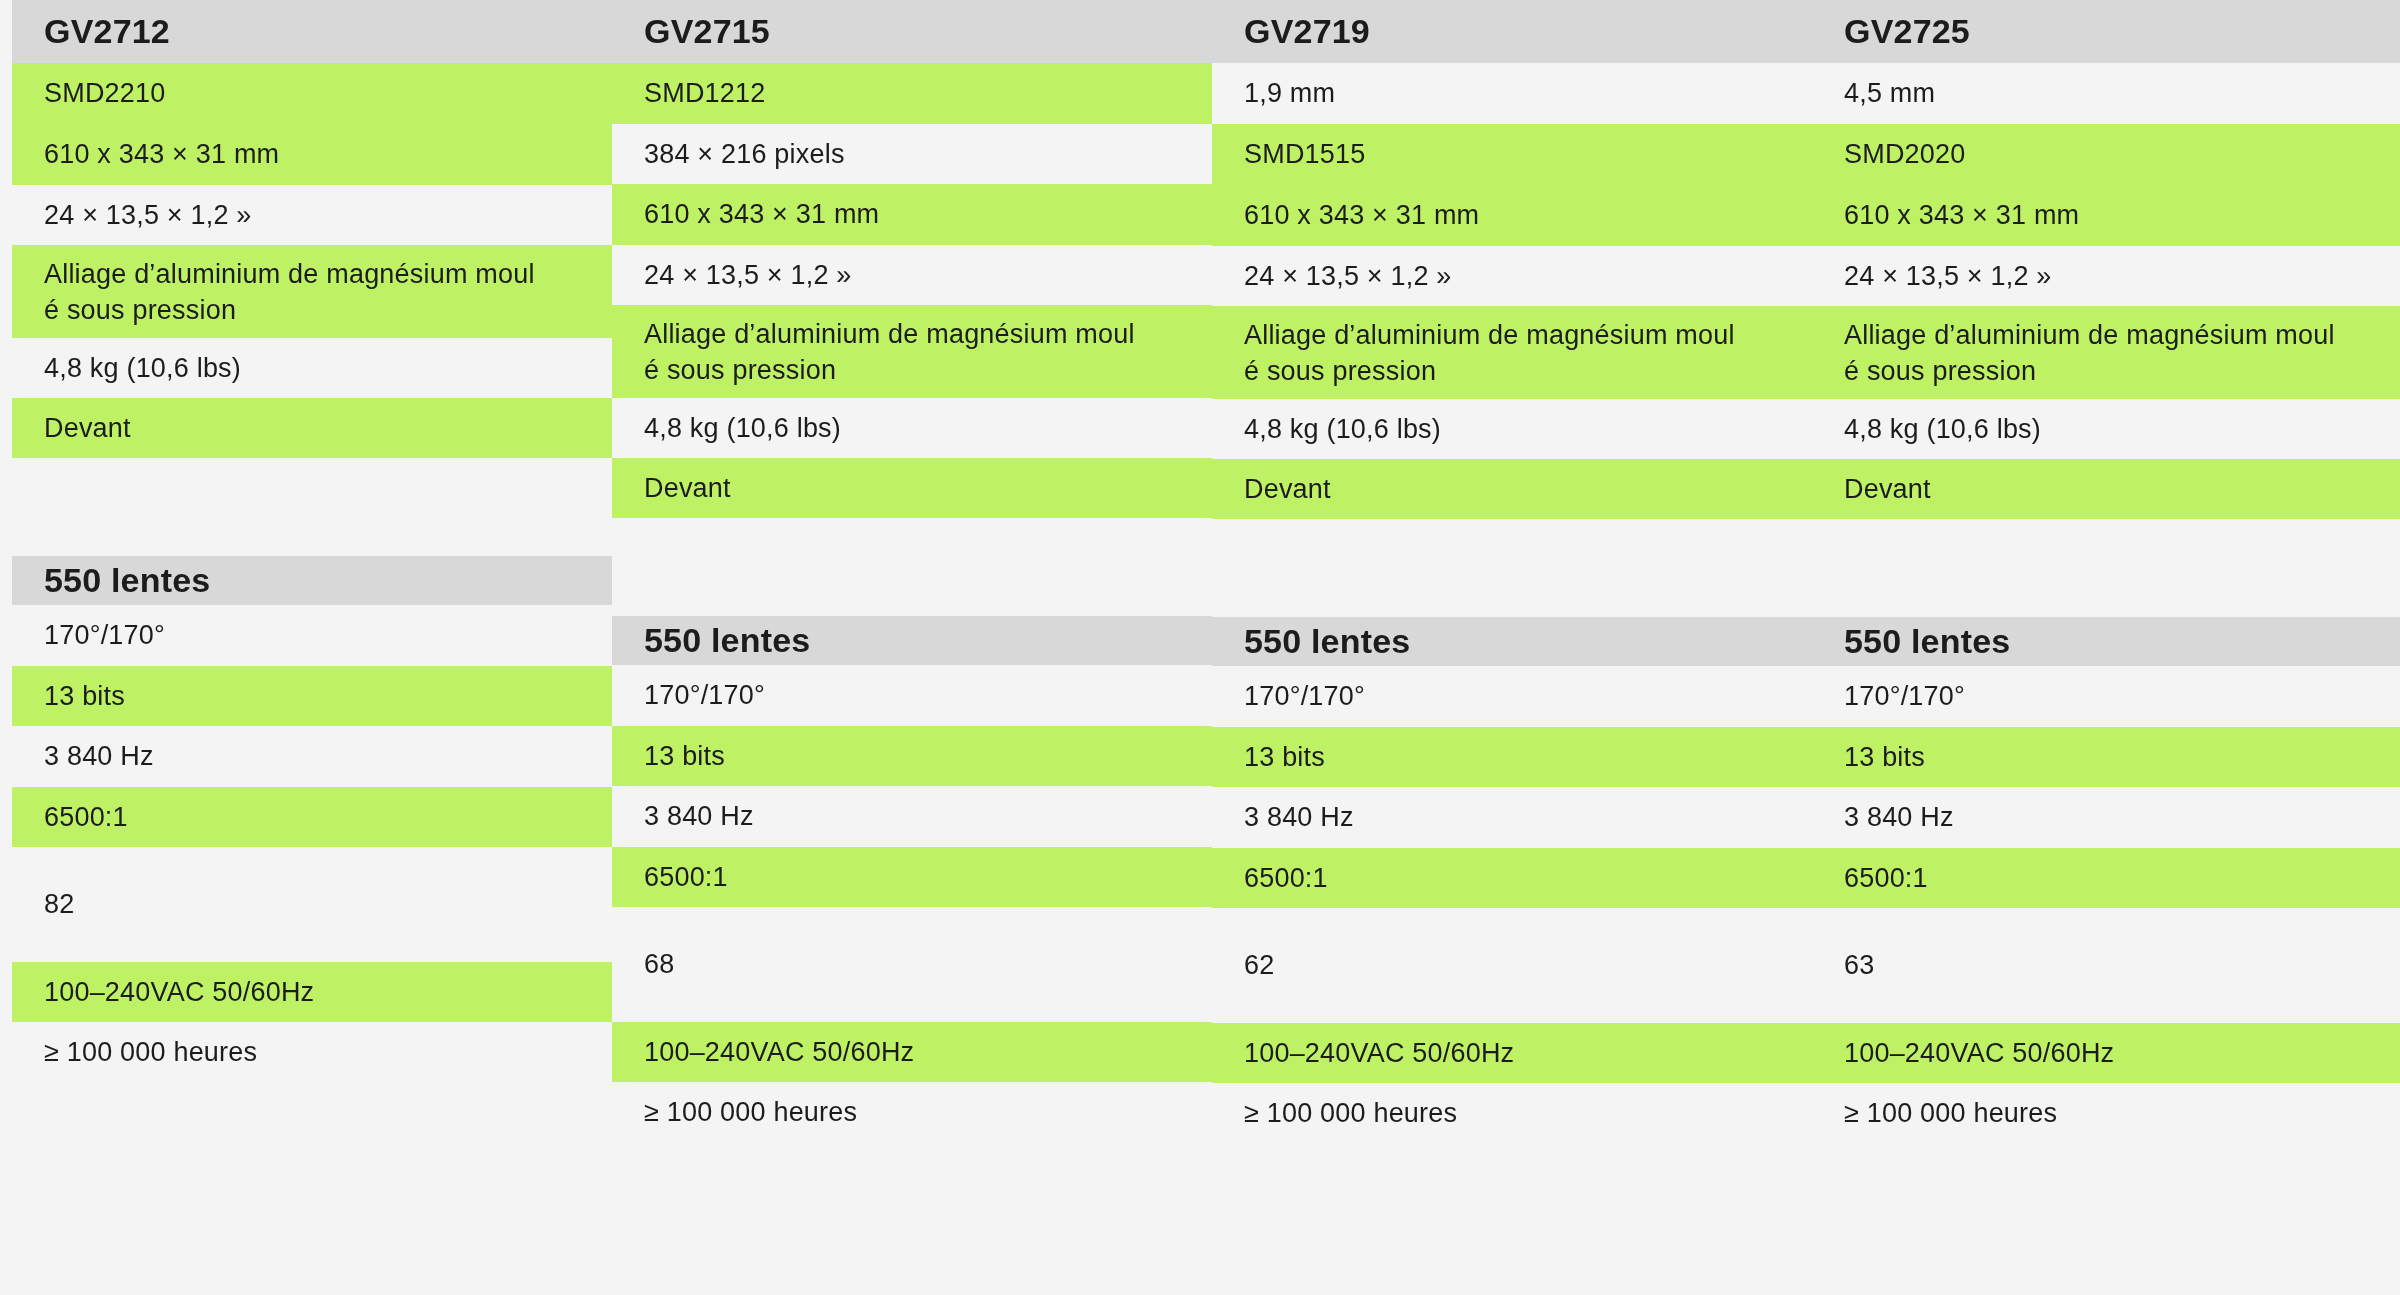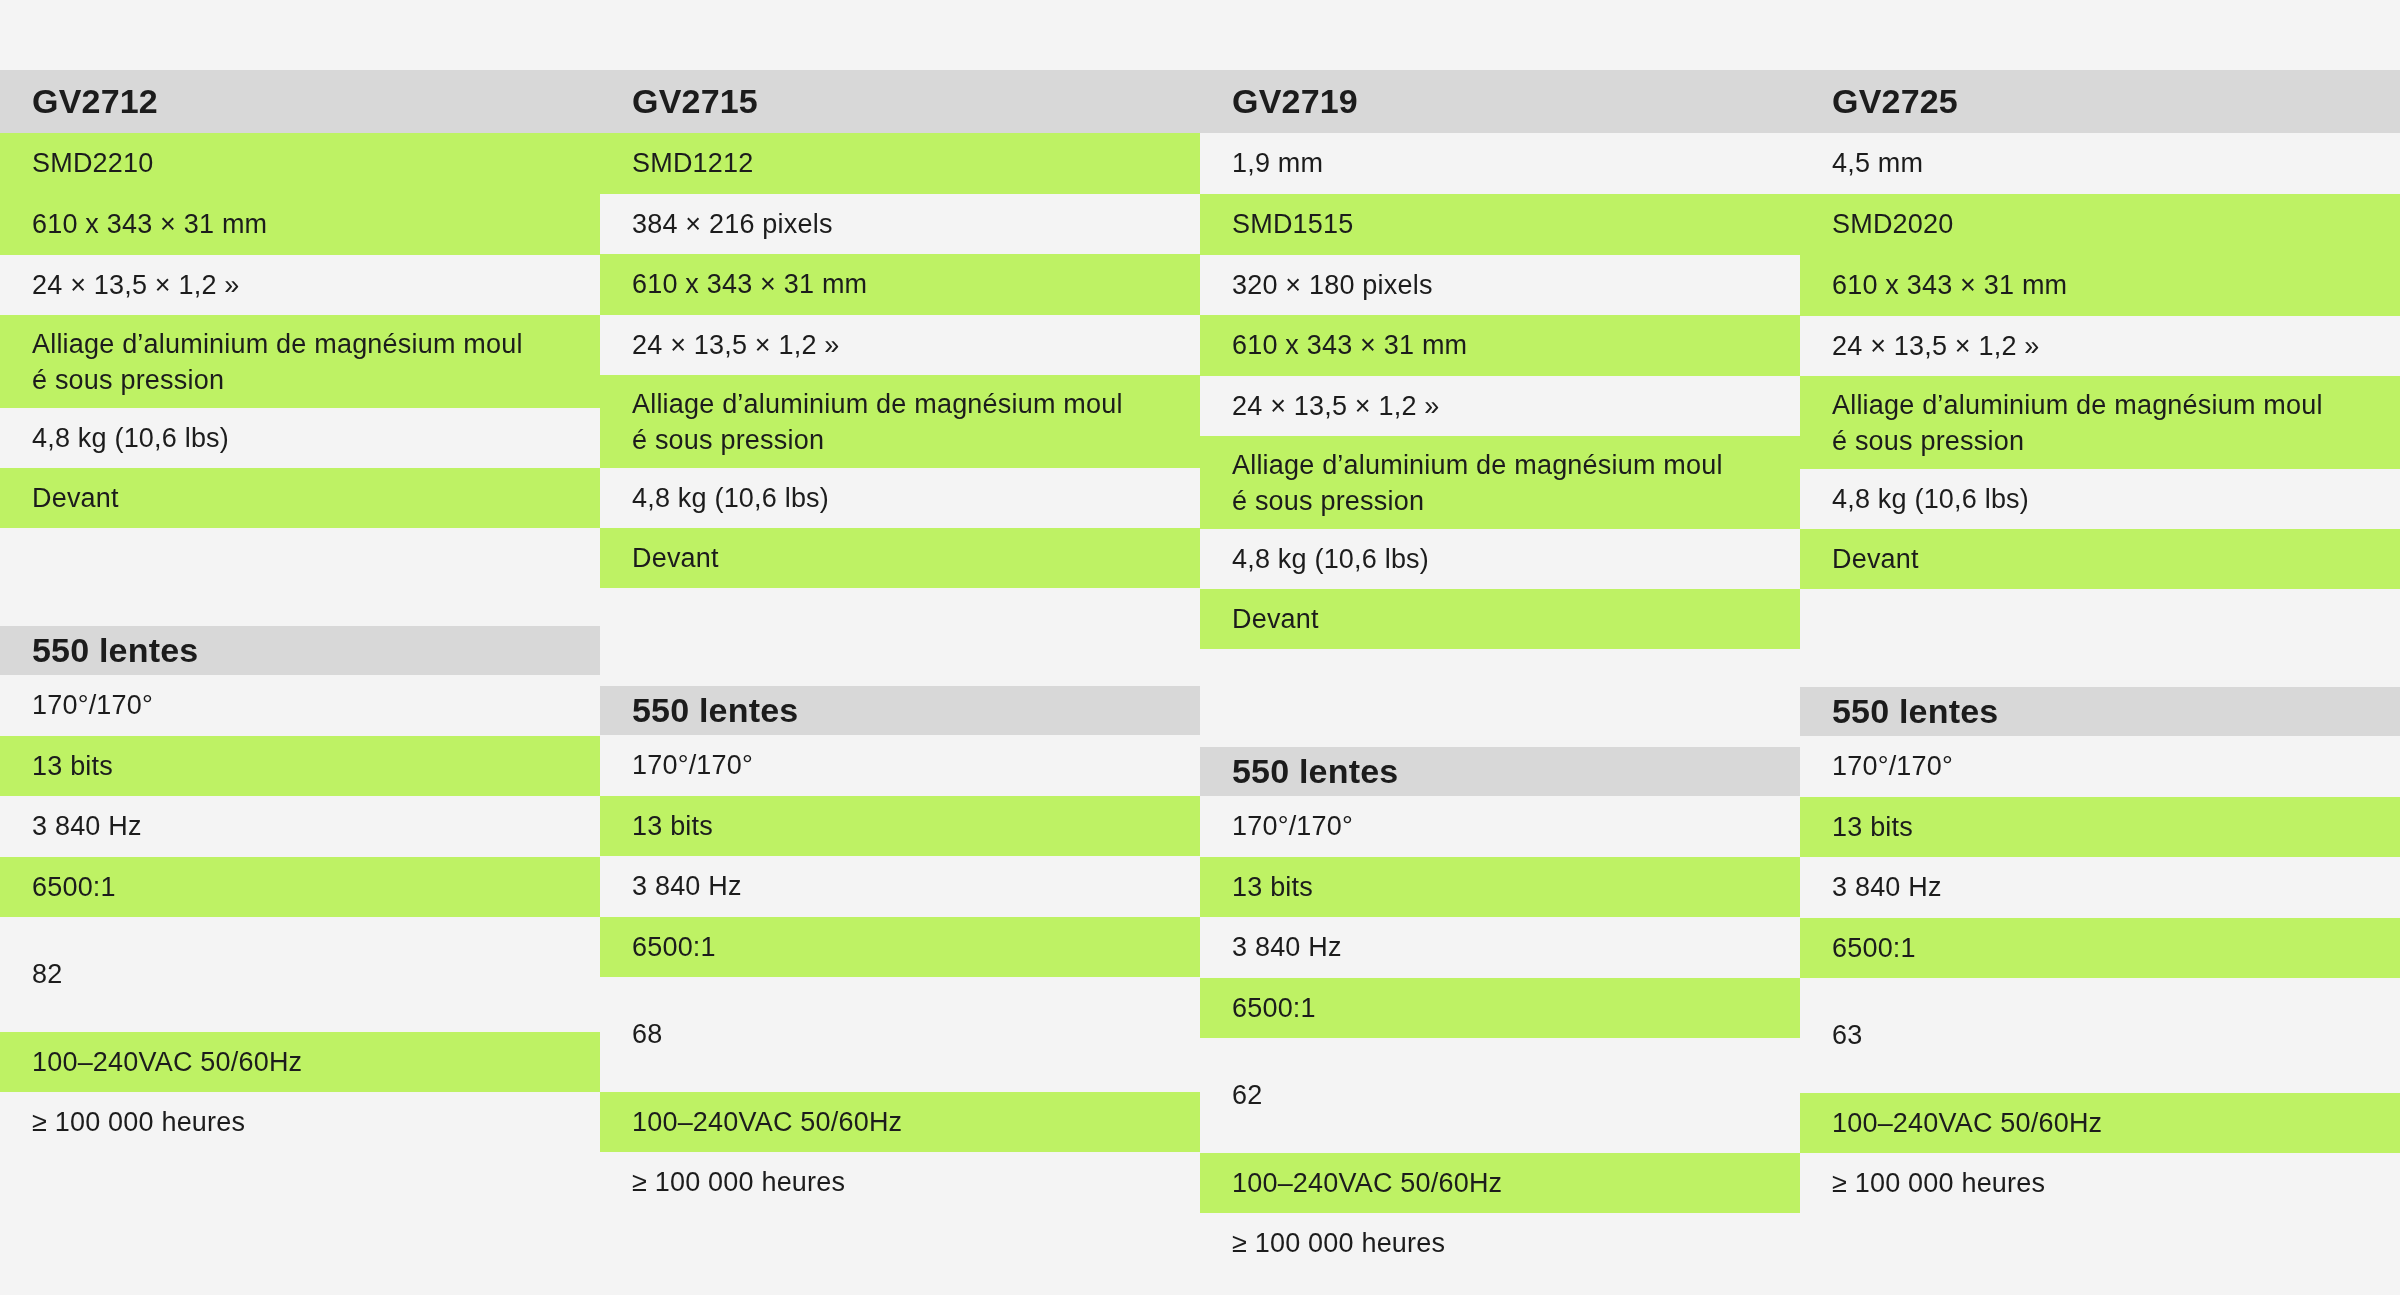--- a/index.html
+++ b/index.html
@@ -6,24 +6,24 @@
   html, body { margin: 0; padding: 0; }
   body {
     width: 2400px;
     height: 1295px;
     background: #f4f4f4;
     font-family: "Liberation Sans", sans-serif;
     color: #1c1c1c;
     overflow: hidden;
   }
   .table {
-    margin-top: 70px;
     width: 2400px;
     display: grid;
     grid-template-columns: repeat(4, 600px);
+    padding-left: 12px;
   }
   .col { display: flex; flex-direction: column; }
   .cell {
     display: flex;
     align-items: center;
     padding: 0 26px 0 32px;
     font-size: 27px;
     letter-spacing: 0.2px;
     overflow: hidden;
   }
@@ -89,21 +89,20 @@
     <div class="cell h60 stripe">6500:1</div>
     <div class="cell num">68</div>
     <div class="cell h60 stripe">100–240VAC 50/60Hz</div>
     <div class="cell h61">≥ 100 000 heures</div>
   </div>
 
   <div class="col">
     <div class="cell band">GV2719</div>
     <div class="cell h61">1,9 mm</div>
     <div class="cell h61 stripe">SMD1515</div>
-    <div class="cell h60">320 × 180 pixels</div>
     <div class="cell h61 stripe">610 x 343 × 31 mm</div>
     <div class="cell h60">24 × 13,5 × 1,2 »</div>
     <div class="cell material stripe">Alliage d’aluminium de magnésium moul
 é sous pression</div>
     <div class="cell h60">4,8 kg (10,6 lbs)</div>
     <div class="cell h60 stripe">Devant</div>
     <div class="gap"></div>
     <div class="cell band band2">550 lentes</div>
     <div class="cell h61">170°/170°</div>
     <div class="cell h60 stripe">13 bits</div>

